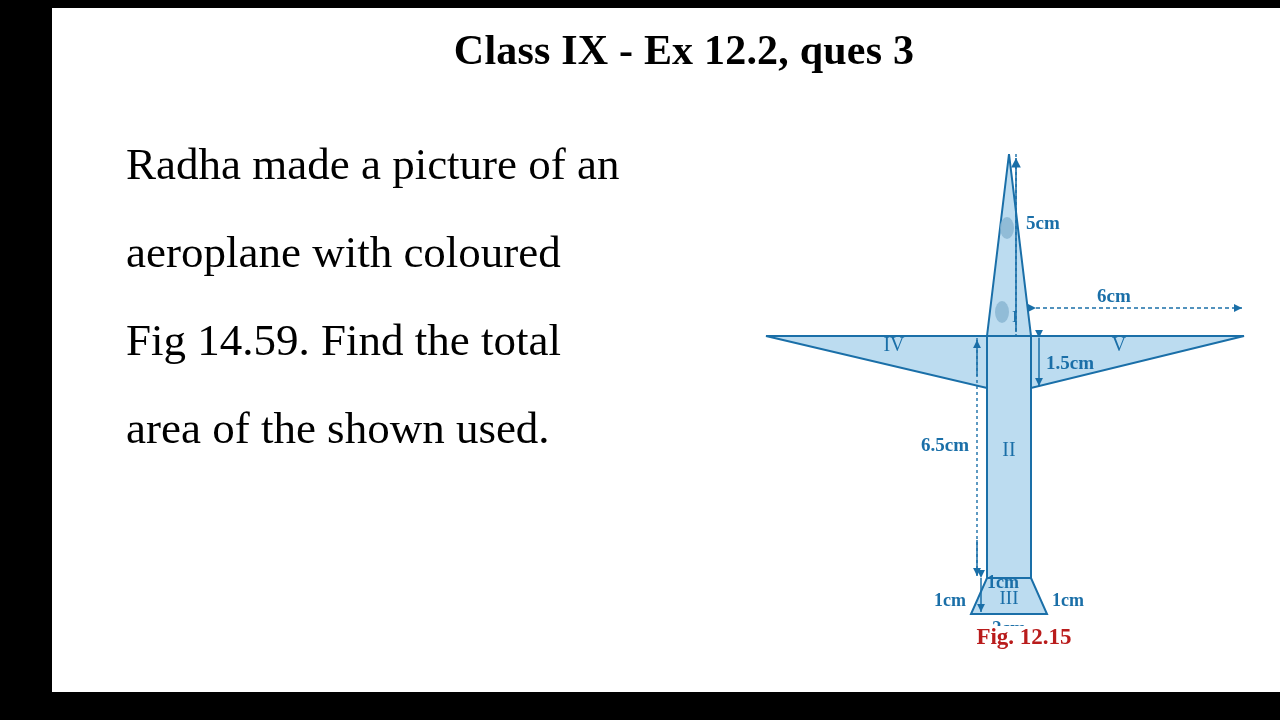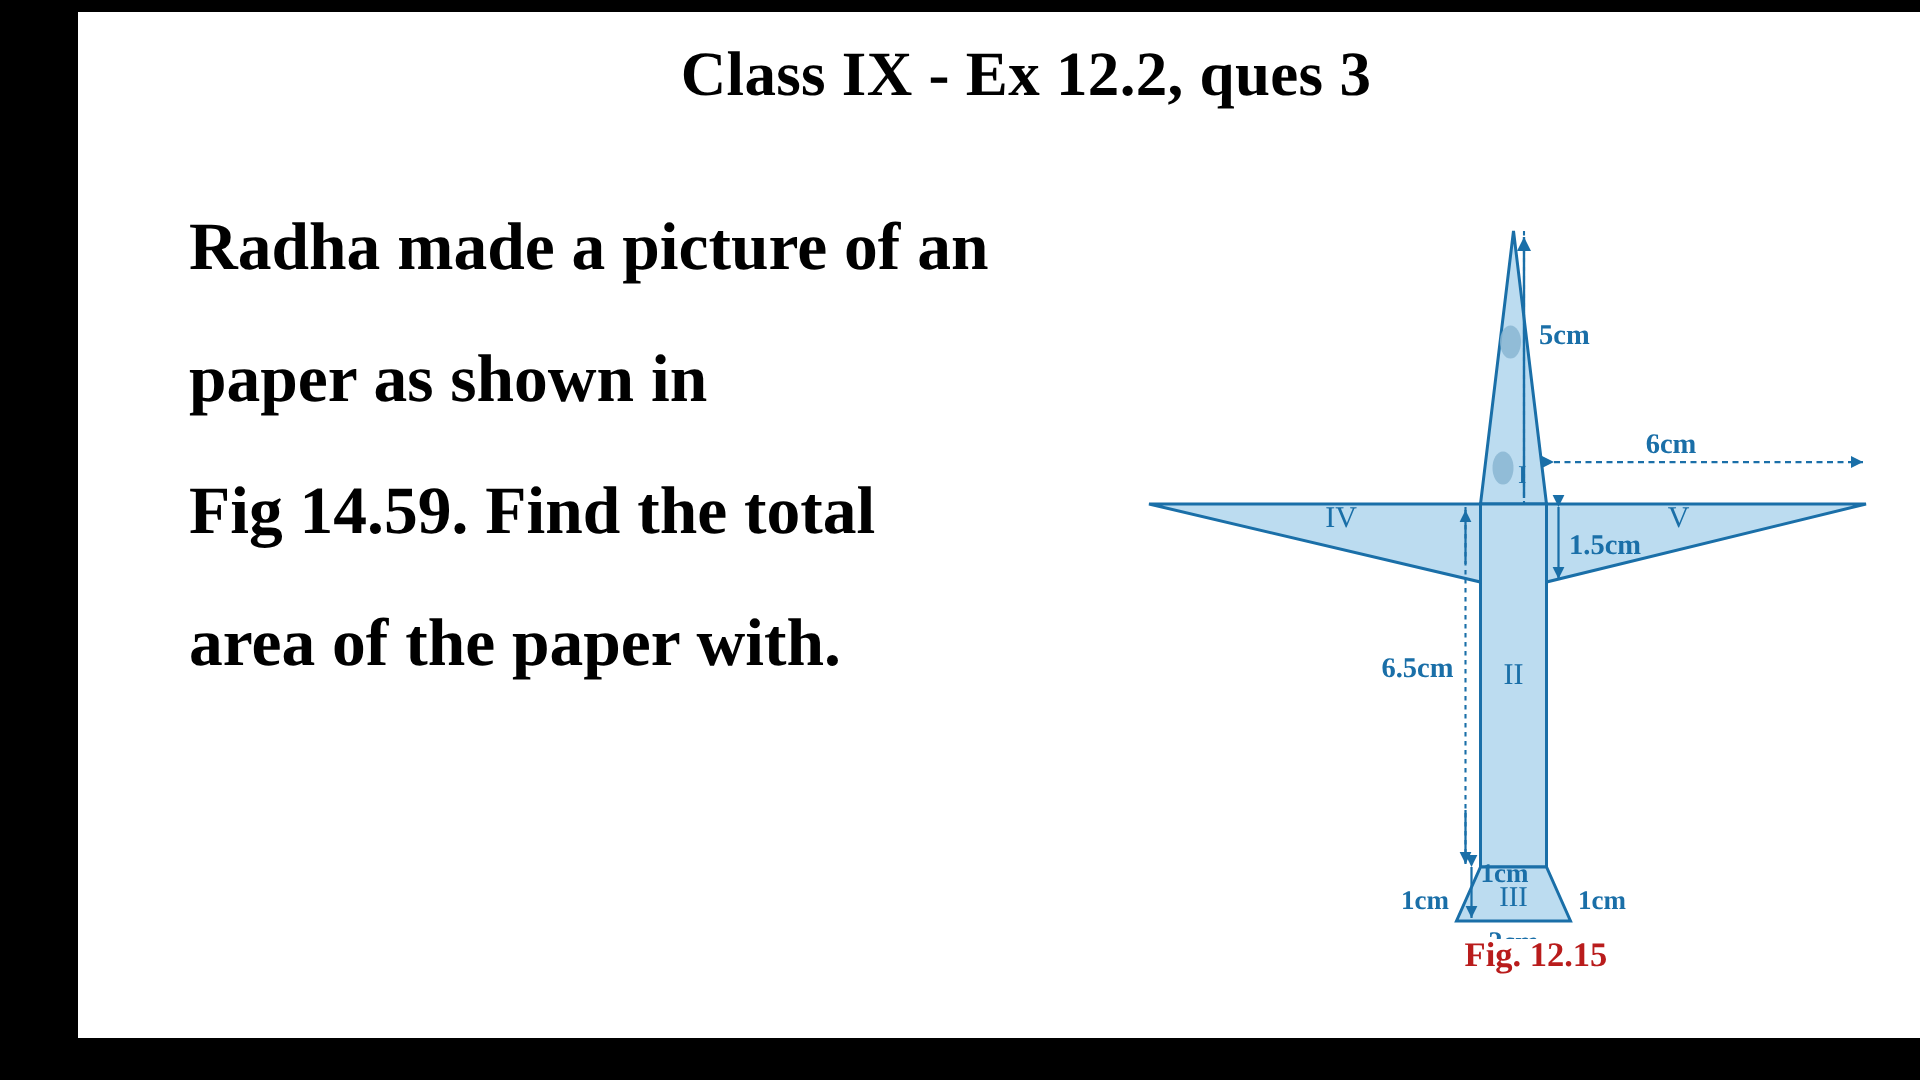--- a/index.html
+++ b/index.html
@@ -52,21 +52,21 @@
     color: #000000;
     letter-spacing: 0.2px;
   }
 
   #body-text {
     position: absolute;
     left: 82px;
     top: 112px;
     width: 660px;
     font-family: "Liberation Serif", serif;
-    font-weight: bold;
+    font-weight: normal;
     font-size: 45px;
     line-height: 88px;
     color: #000000;
   }
   #body-text .line {
     display: block;
     white-space: nowrap;
   }
 
   #figure {
@@ -98,23 +98,23 @@
 
   <div class="bar left"></div>
   <div class="bar right"></div>
 
   <div id="slide">
 
     <div id="title">Class IX - Ex 12.2, ques 3</div>
 
     <div id="body-text">
       <span class="line">Radha made a picture of an</span>
-      <span class="line">paper as shown in</span>
+      <span class="line">aeroplane with coloured</span>
       <span class="line">Fig 14.59. Find the total</span>
-      <span class="line">area of the paper with.</span>
+      <span class="line">area of the shown used.</span>
     </div>
 
     <div id="figure">
       <svg width="560" height="500" viewBox="0 0 560 500">
         <defs>
           <marker id="ah" markerWidth="8" markerHeight="8" refX="6" refY="3" orient="auto">
             <path d="M0,0 L6,3 L0,6 z" fill="#1a6fa8"></path>
           </marker>
           <marker id="ahs" markerWidth="7" markerHeight="7" refX="5.5" refY="2.7" orient="auto">
             <path d="M0,0 L5.5,2.7 L0,5.4 z" fill="#1a6fa8"></path>

